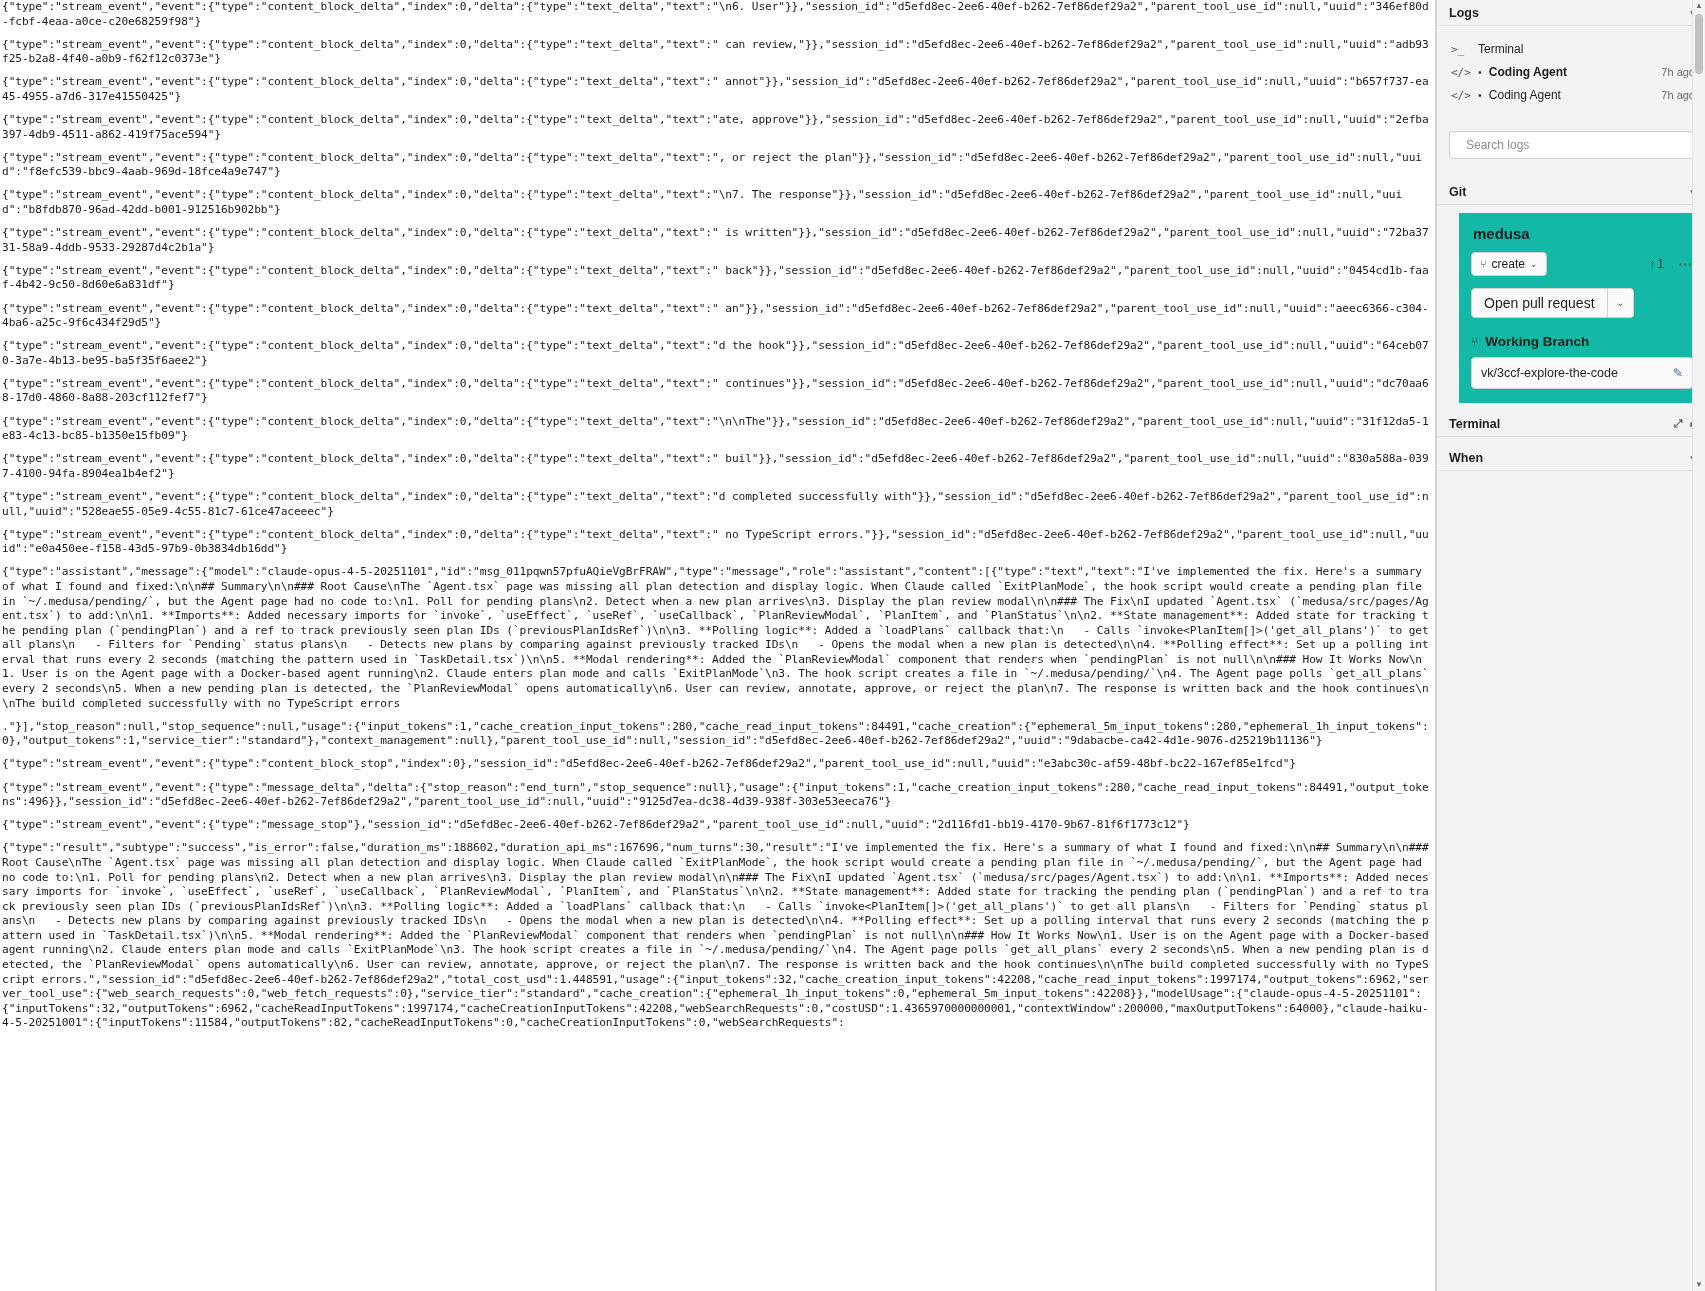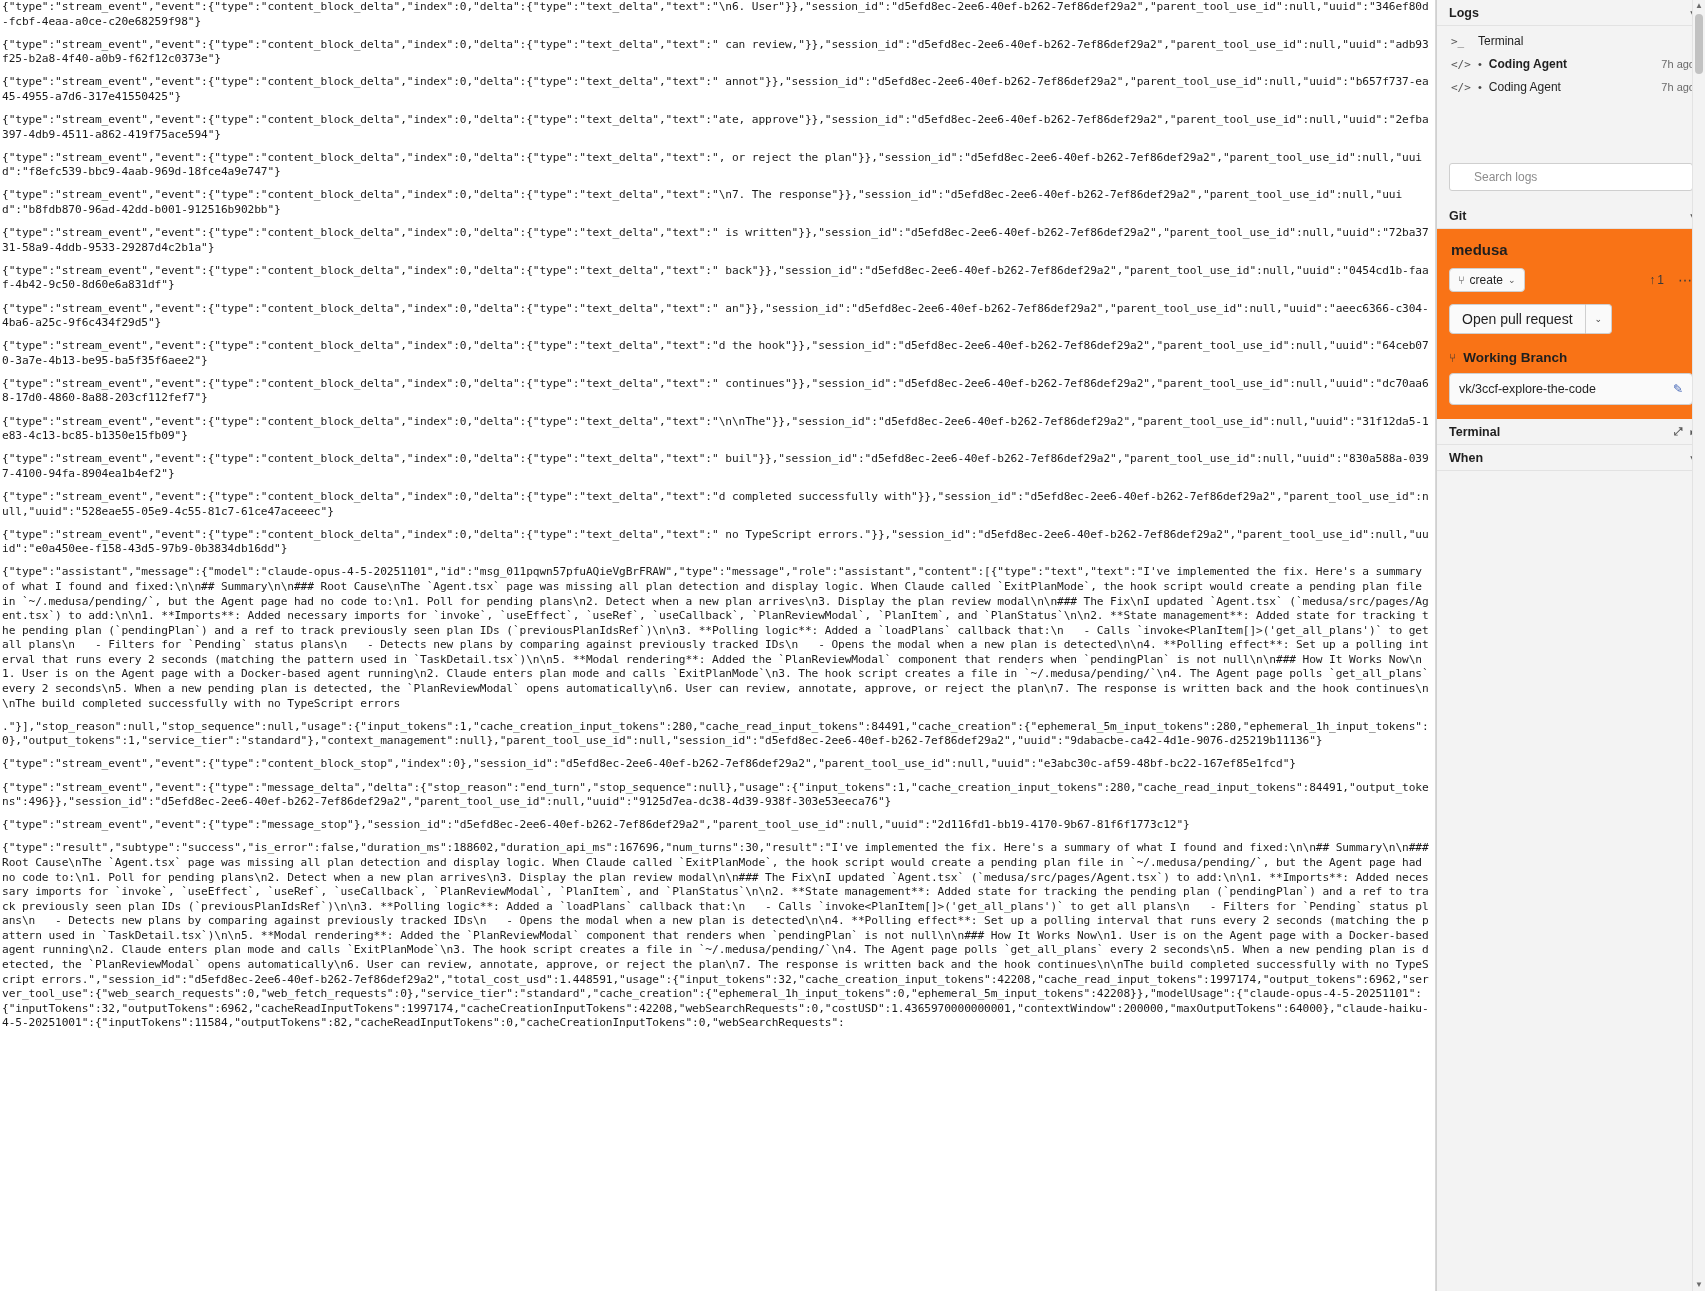--- a/index.html
+++ b/index.html
@@ -49,20 +49,21 @@
   .side {
     width: 268px;
     min-width: 268px;
     background: #f3f3f3;
     border-left: 1px solid #d0d0d0;
     display: flex;
     flex-direction: column;
     font-size: 12px;
     color: #1f1f1f;
     position: relative;
+    gap: 8px;
   }
   .section-head {
     display: flex;
     align-items: center;
     justify-content: space-between;
     padding: 6px 10px 6px 12px;
     font-weight: bold;
     font-size: 12.5px;
     background: #f3f3f3;
     border-bottom: 1px solid #e2e2e2;
@@ -114,31 +115,31 @@
   .search-wrap {
     padding: 10px 12px 12px 12px;
   }
   .search-input {
     width: 100%;
     box-sizing: border-box;
     height: 28px;
     border: 1px solid #cfcfcf;
     background: #ffffff;
     border-radius: 3px;
-    padding: 0 24px;
+    padding: 0 16px;
     font-size: 12px;
     color: #222;
     font-family: "Liberation Sans", sans-serif;
-    margin-top: 48px;
   }
   .search-input::placeholder { color: #8c8c8c; }
 
   .git-body {
     padding: 10px 12px 14px 12px;
-    background: #f97316;
+    background: #14b8a6;
+    margin-left: 22px;
   }
   .repo-name {
     font-size: 15px;
     font-weight: bold;
     margin: 2px 0 10px 2px;
   }
   .branch-row {
     display: flex;
     align-items: center;
     justify-content: space-between;

